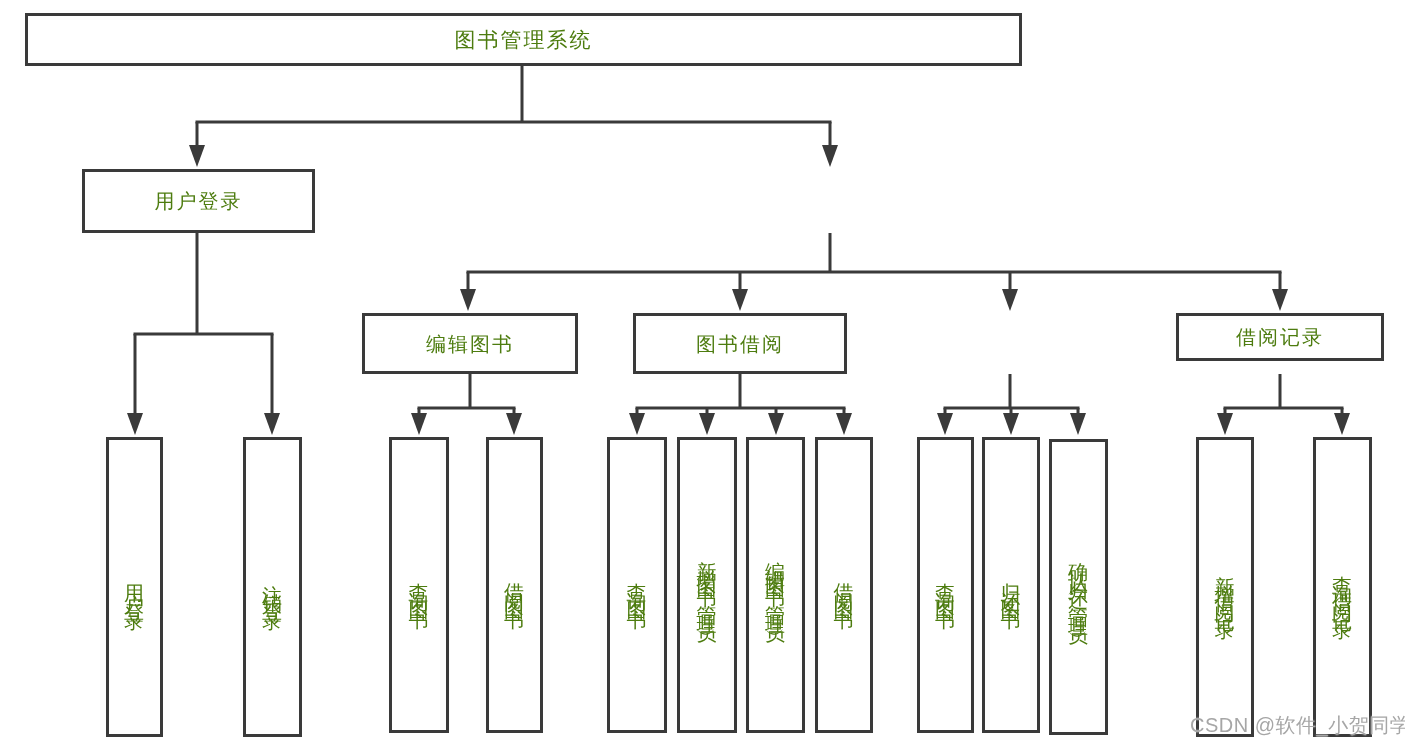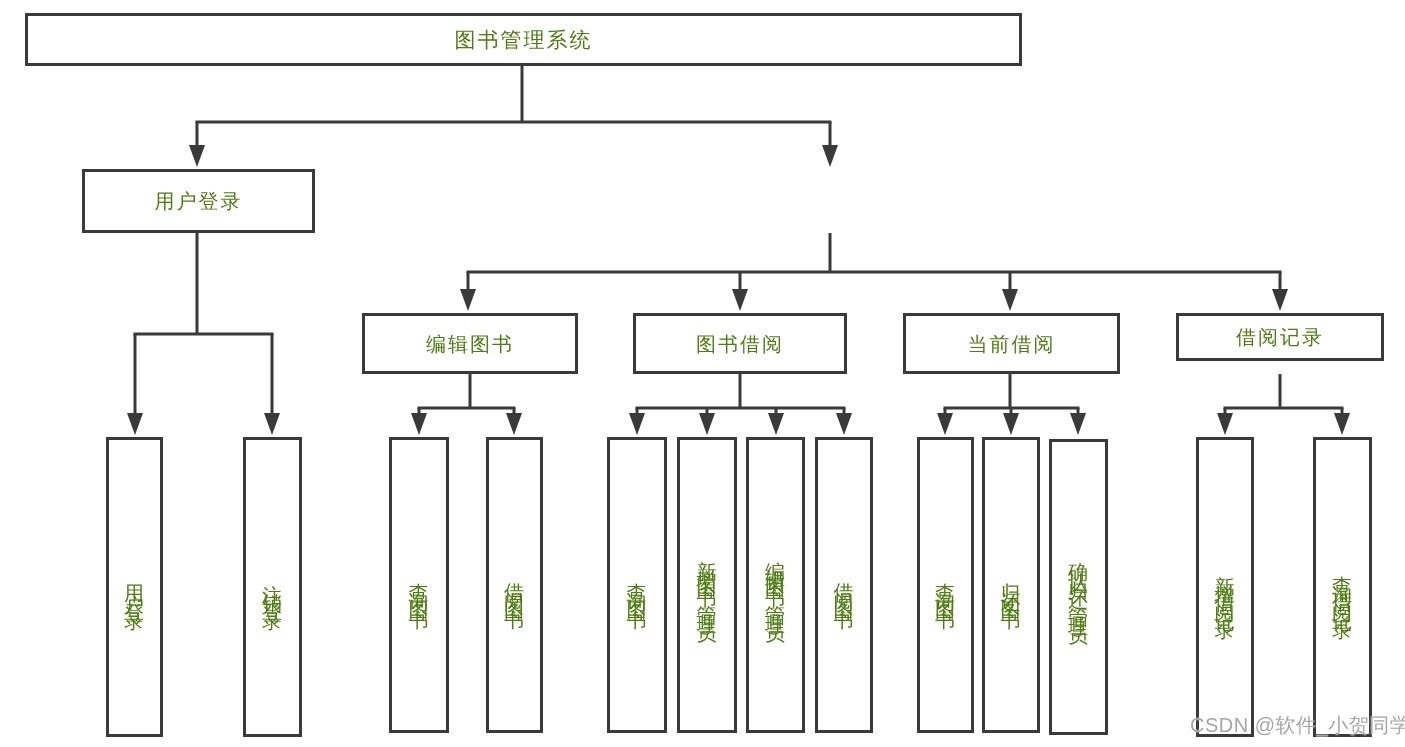--- a/index.html
+++ b/index.html
@@ -126,23 +126,20 @@
   <div class="node hnode" style="left:82px;top:169px;width:233px;height:64px">
     <span>用户登录</span>
   </div>
 
   <div class="node hnode" style="left:362px;top:313px;width:216px;height:61px">
     <span>编辑图书</span>
   </div>
   <div class="node hnode" style="left:633px;top:313px;width:214px;height:61px">
     <span>图书借阅</span>
   </div>
-  <div class="node hnode" style="left:903px;top:313px;width:217px;height:61px">
-    <span>当前借阅</span>
-  </div>
   <div class="node hnode" style="left:1176px;top:313px;width:208px;height:48px">
     <span>借阅记录</span>
   </div>
 
   <div class="node vnode" style="left:106px;top:437px;width:57px;height:300px">
     <span>用户登录</span>
   </div>
   <div class="node vnode" style="left:243px;top:437px;width:59px;height:300px">
     <span>注销登录</span>
   </div>

